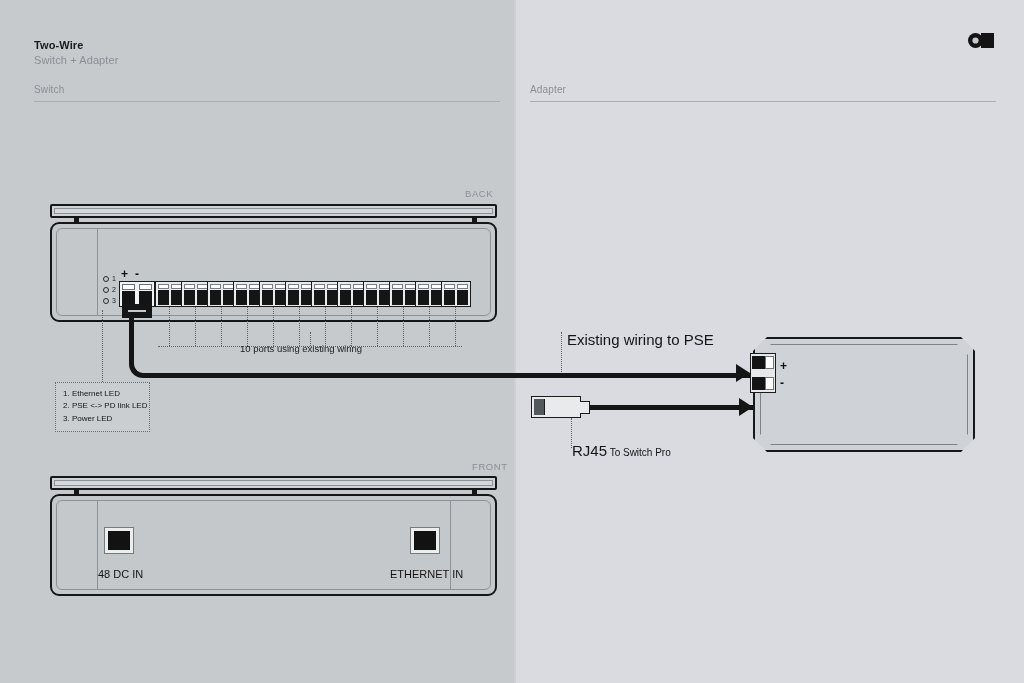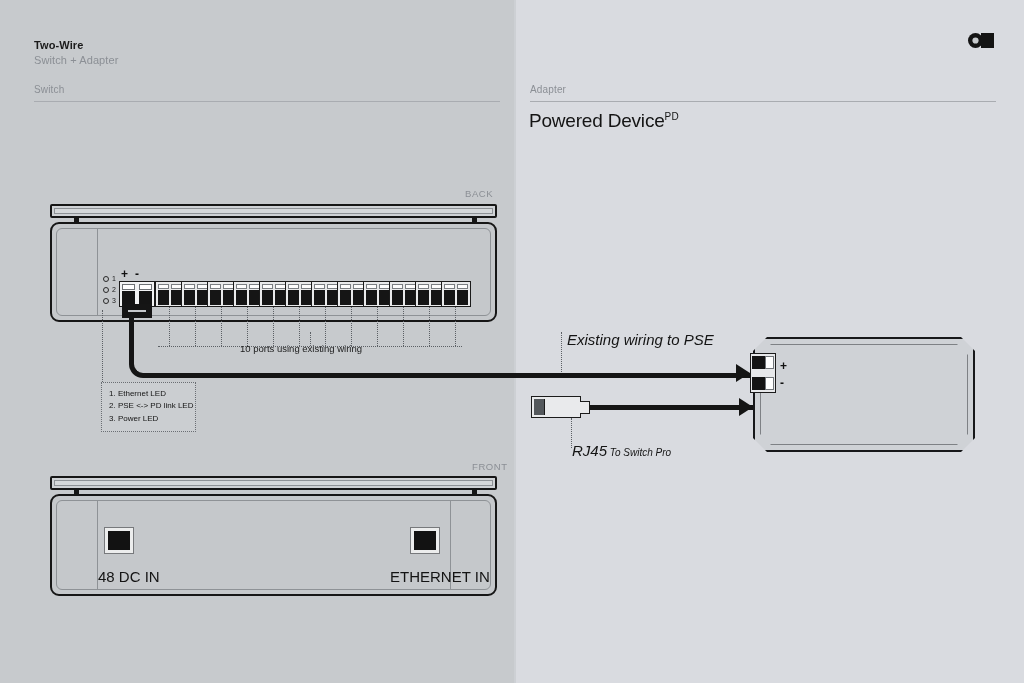--- a/index.html
+++ b/index.html
@@ -141,35 +141,34 @@
   .dot-v { position: absolute; width: 0; border-left: 1px dotted #5c6065; }
   .dot-h { position: absolute; height: 0; border-top: 1px dotted #5c6065; }
   .dot-cap { position: absolute; font-size: 9.5px; color: #1a1a1a; white-space: nowrap; }
 
   
   .legend {
     position: absolute;
     border: 1px dotted #6a6e73;
     background: #cbced1;
     padding: 5px 7px 6px 7px;
-    margin-left: 46px;
   }
   .legend div { font-size: 8px; color: #141414; line-height: 1.55; white-space: nowrap; }
 
   
   .bport {
     position: absolute;
     width: 30px; height: 27px;
     background: #eceded;
     border: 1.5px solid #77797c;
     padding: 3px;
   }
   .bport i { display: block; width: 100%; height: 100%; background: #121212; }
   .bport-lbl {
-    position: absolute; font-size: 15px; color: #141414; white-space: nowrap; text-align: center;
+    position: absolute; font-size: 11px; color: #141414; white-space: nowrap; text-align: center;
   }
 
   
   .cable-h {
     position: absolute; height: 5px; background: #151515;
   }
   .cable-elbow {
     position: absolute;
     border-left: 5px solid #151515;
     border-bottom: 5px solid #151515;
@@ -230,21 +229,21 @@
   .rj45 .clipbar {
     position: absolute; left: 2px; top: 2px; width: 11px; bottom: 2px;
     background: #54585c; border-right: 1px solid #1b1b1b;
   }
   .rj45 .tail {
     position: absolute; right: -10px; top: 4px; width: 10px; height: 13px;
     background: #e9eaec; border: 1.5px solid #1b1b1b; border-left: none;
   }
 
   .callout {
-    position: absolute; font-size: 15px; color: #141414; white-space: nowrap; font-style: italic;
+    position: absolute; font-size: 15px; color: #141414; white-space: nowrap;
   }
   .callout .small { font-size: 10px; }
 </style>
 </head>
 <body>
 
 <div id="stage">
 
   <div class="panel-left"></div>
   <div class="panel-divider"></div>
@@ -258,23 +257,20 @@
     <circle cx="7.5" cy="7.5" r="7.5" fill="#141414"></circle>
     <circle cx="7.5" cy="7.5" r="3.1" fill="#c7cacd"></circle>
     <rect x="13" y="0" width="13" height="15" fill="#141414"></rect>
   </svg>
 
   <div class="sec-label" style="left:34px; top:84px;">Switch</div>
   <div class="sec-rule" style="left:34px; top:101px; width:466px;"></div>
 
   <div class="sec-label" style="left:530px; top:84px;">Adapter</div>
   <div class="sec-rule" style="left:530px; top:101px; width:466px;"></div>
-  <div class="sec-title" style="left:529px; top:110px;">
-    <span>Powered Device</span><span class="sup">PD</span>
-  </div>
 
   <div class="view-tag" style="left:465px; top:188px;">BACK</div>
 
   <div class="rack-bar" style="left:50px; top:204px; width:447px; height:14px;">
     <div class="rack-bar-inner"></div>
   </div>
   <div class="ear-tab" style="left:74px; top:216px; height:8px;"></div>
   <div class="ear-tab" style="left:472px; top:216px; height:8px;"></div>
 
   <div class="chassis" style="left:50px; top:222px; width:447px; height:100px;">

